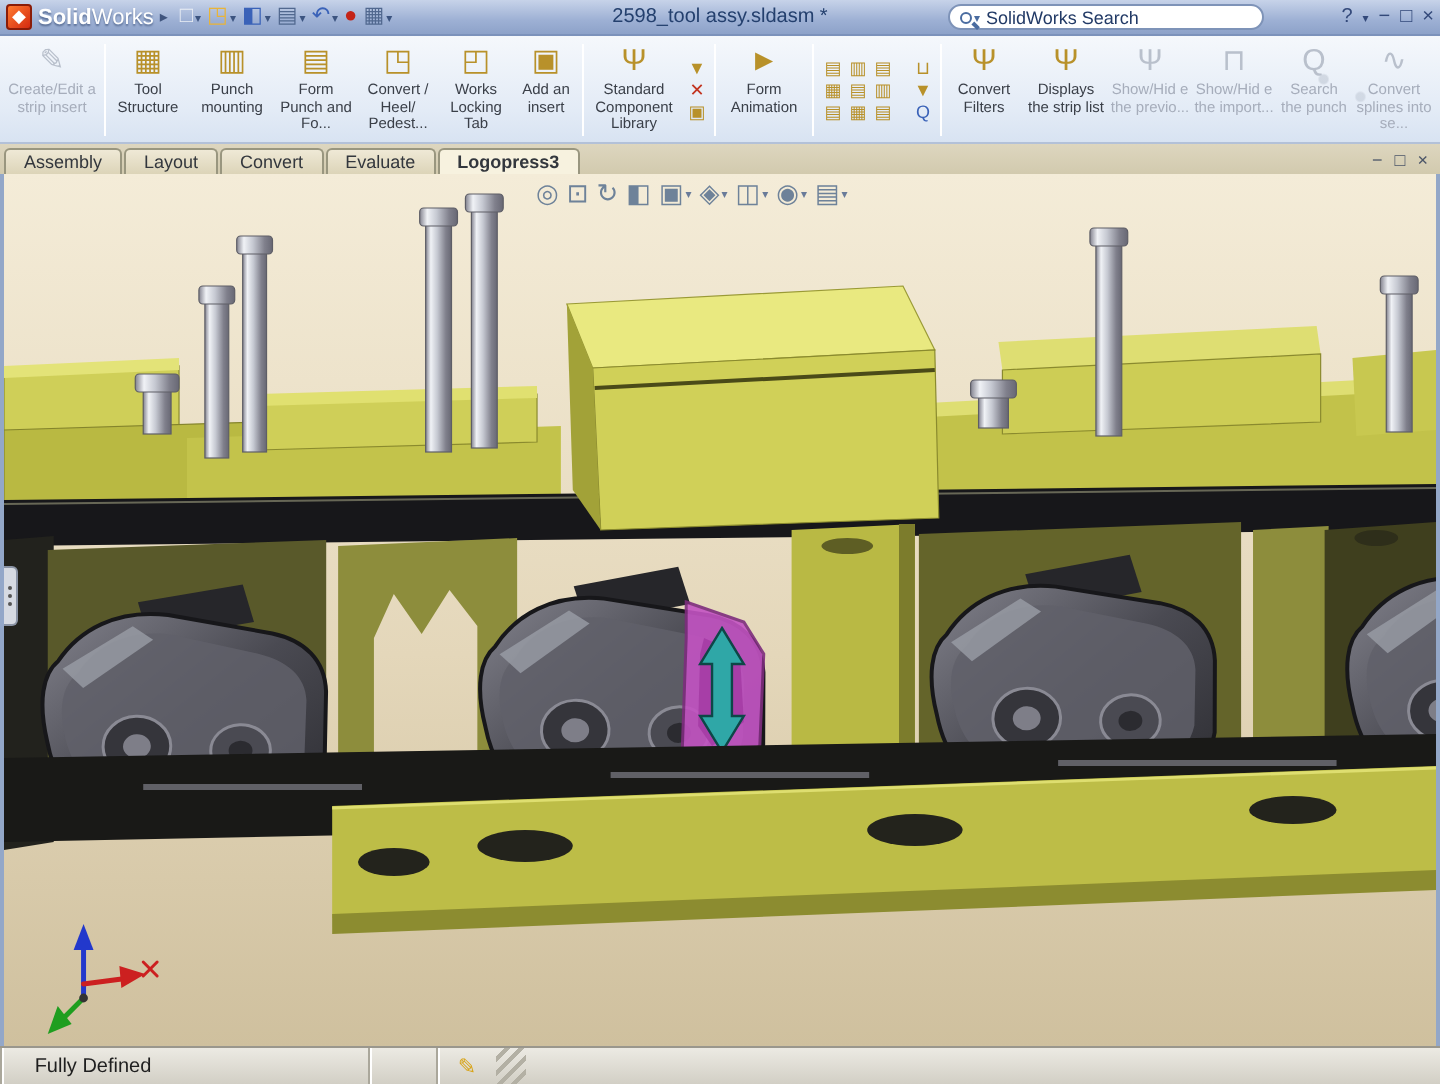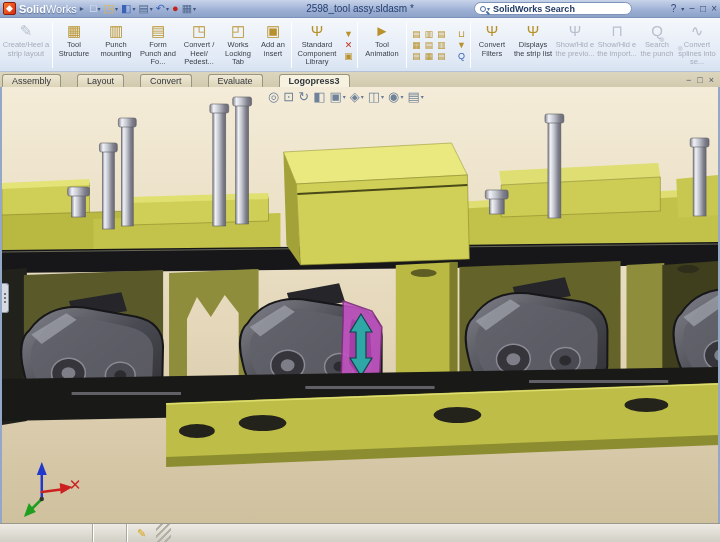--- a/index.html
+++ b/index.html
@@ -18,21 +18,21 @@
   .qi{display:flex;align-items:center;cursor:default;}
   .qg{font-size:11px;line-height:11px;}
   .qc{font-size:6px;color:#3c5480;margin-left:1px;}
   .c-gray{color:#e9edf4;} .c-yellow{color:#e8b43a;} .c-blue{color:#3a62b8;} .c-red{color:#c42418;} .c-steel{color:#51688f;}
   .doc-title{position:absolute;left:0;right:0;text-align:center;font-size:10px;color:#24406e;pointer-events:none;}
   .searchbox{position:absolute;right:88px;display:flex;align-items:center;width:158px;height:13px;
     background:#fff;border:1px solid #7e93b8;border-radius:7px;padding:0 5px;}
   .lens{width:6px;height:6px;border:1.5px solid #4a6ca0;border-radius:50%;position:relative;flex:none;}
   .lens::after{content:"";position:absolute;left:5px;top:5px;width:4px;height:1.5px;background:#4a6ca0;transform:rotate(45deg);}
   .searchbox .sc{font-size:6px;color:#4a6ca0;margin:0 3px 0 1px;}
-  .searchbox input{border:none;outline:none;flex:1;font-size:9px;color:#223a66;background:transparent;padding:0;font-weight:bold;}
+  .searchbox input{border:none;outline:none;flex:1;font-size:9px;color:#223a66;background:transparent;padding:0;}
   .winctl{position:absolute;right:3px;display:flex;align-items:center;gap:5px;font-size:10px;color:#33497a;}
   .winctl span{cursor:default;}
   .winctl .tiny{font-size:6px;}
 
   
   .ribbon{position:relative;height:54px;background:linear-gradient(#f5f8fc,#e3ebf6 70%,#d8e3f2);
     border-bottom:1px solid #b3c1d8;display:flex;align-items:stretch;padding:1px 1px 0 1px;}
   .ribbon::after{content:"";position:absolute;right:26px;top:4px;width:46px;height:44px;
     background:radial-gradient(circle at 30% 40%,rgba(160,170,185,.35) 0 2px,transparent 3px),
                radial-gradient(circle at 70% 60%,rgba(160,170,185,.3) 0 2px,transparent 3px);}
@@ -45,21 +45,21 @@
   .rsep{flex:none;width:1px;background:#c3cfe1;border-right:1px solid #fff;margin:3px 1px;}
   .minicol{flex:none;display:flex;flex-direction:column;justify-content:center;gap:1px;width:15px;
     font-size:9px;line-height:10px;text-align:center;color:#b8912a;}
   .minigrid{flex:none;display:flex;flex-direction:column;justify-content:center;gap:1px;width:46px;
     font-size:9px;line-height:10px;text-align:center;color:#b8912a;letter-spacing:4px;}
   .mini-red{color:#c23420;}
   .mini-blue{color:#3a62b8;}
   .overflow-chevron{flex:none;width:18px;align-self:center;text-align:center;font-size:10px;color:#5d6f8d;}
 
   
-  .tabrow{height:15px;background:linear-gradient(#ddd6bf,#d2caae);display:flex;align-items:flex-end;padding:0 2px;gap:15px;}
+  .tabrow{height:15px;background:linear-gradient(#ddd6bf,#d2caae);display:flex;align-items:flex-end;padding:0 2px;}
   .tab{flex:none;font-size:9px;line-height:12px;padding:0 9px;margin-right:1px;color:#33373d;
     background:linear-gradient(#efe9d6,#dcd4b8);border:1px solid #99967f;border-bottom:none;
     border-radius:3px 3px 0 0;cursor:default;}
   .tab.active{background:#f7f2df;font-weight:bold;position:relative;top:1px;padding-bottom:1px;}
   .tabrow .spacer{flex:1;}
   .docctl{display:flex;align-items:center;gap:6px;font-size:9px;color:#4c5668;padding:0 4px 2px 0;}
 
   
   .viewport{position:relative;height:436px;border-left:2px solid #93a7c8;border-right:2px solid #93a7c8;
     background:#e8dec4;overflow:hidden;}
@@ -135,21 +135,21 @@
       <span class="tiny">▾</span>
       <span>−</span>
       <span>□</span>
       <span>×</span>
     </div>
   </div>
 
   <div class="ribbon">
     <div class="rbtn disabled" style="width:50px">
       <div class="ricon">✎</div>
-      <div class="rlabel">Create/Heel a strip layout</div>
+      <div class="rlabel">Create/Edit a strip insert</div>
     </div>
     <div class="rsep"></div>
     <div class="rbtn" style="width:40px">
       <div class="ricon">▦</div>
       <div class="rlabel">Tool Structure</div>
     </div>
     <div class="rbtn" style="width:44px">
       <div class="ricon">▥</div>
       <div class="rlabel">Punch mounting</div>
     </div>
@@ -175,21 +175,21 @@
       <div class="rlabel">Standard Component Library</div>
     </div>
     <div class="minicol">
       <span>▼</span>
       <span class="mini-red">✕</span>
       <span>▣</span>
     </div>
     <div class="rsep"></div>
     <div class="rbtn" style="width:46px">
       <div class="ricon">►</div>
-      <div class="rlabel">Tool Animation</div>
+      <div class="rlabel">Form Animation</div>
     </div>
     <div class="rsep"></div>
     <div class="minigrid">
       <span>▤▥▤</span>
       <span>▦▤▥</span>
       <span>▤▦▤</span>
     </div>
     <div class="minicol">
       <span>⊔</span>
       <span>▼</span>
@@ -406,19 +406,20 @@
     </div>
 
     <div class="splitter">
         <i></i>
         <i></i>
         <i></i>
       </div>
   </div>
 
   <div class="statusbar">
+    <div class="sb-cell sb-status">Fully Defined</div>
     <div class="sb-cell sb-mode">Editing Assembly</div>
     <div class="sb-cell sb-pad"></div>
     <div class="sb-cell sb-icon">✎</div>
     <div class="sb-grip"></div>
   </div>
 
 </div>
 
 </body></html>

